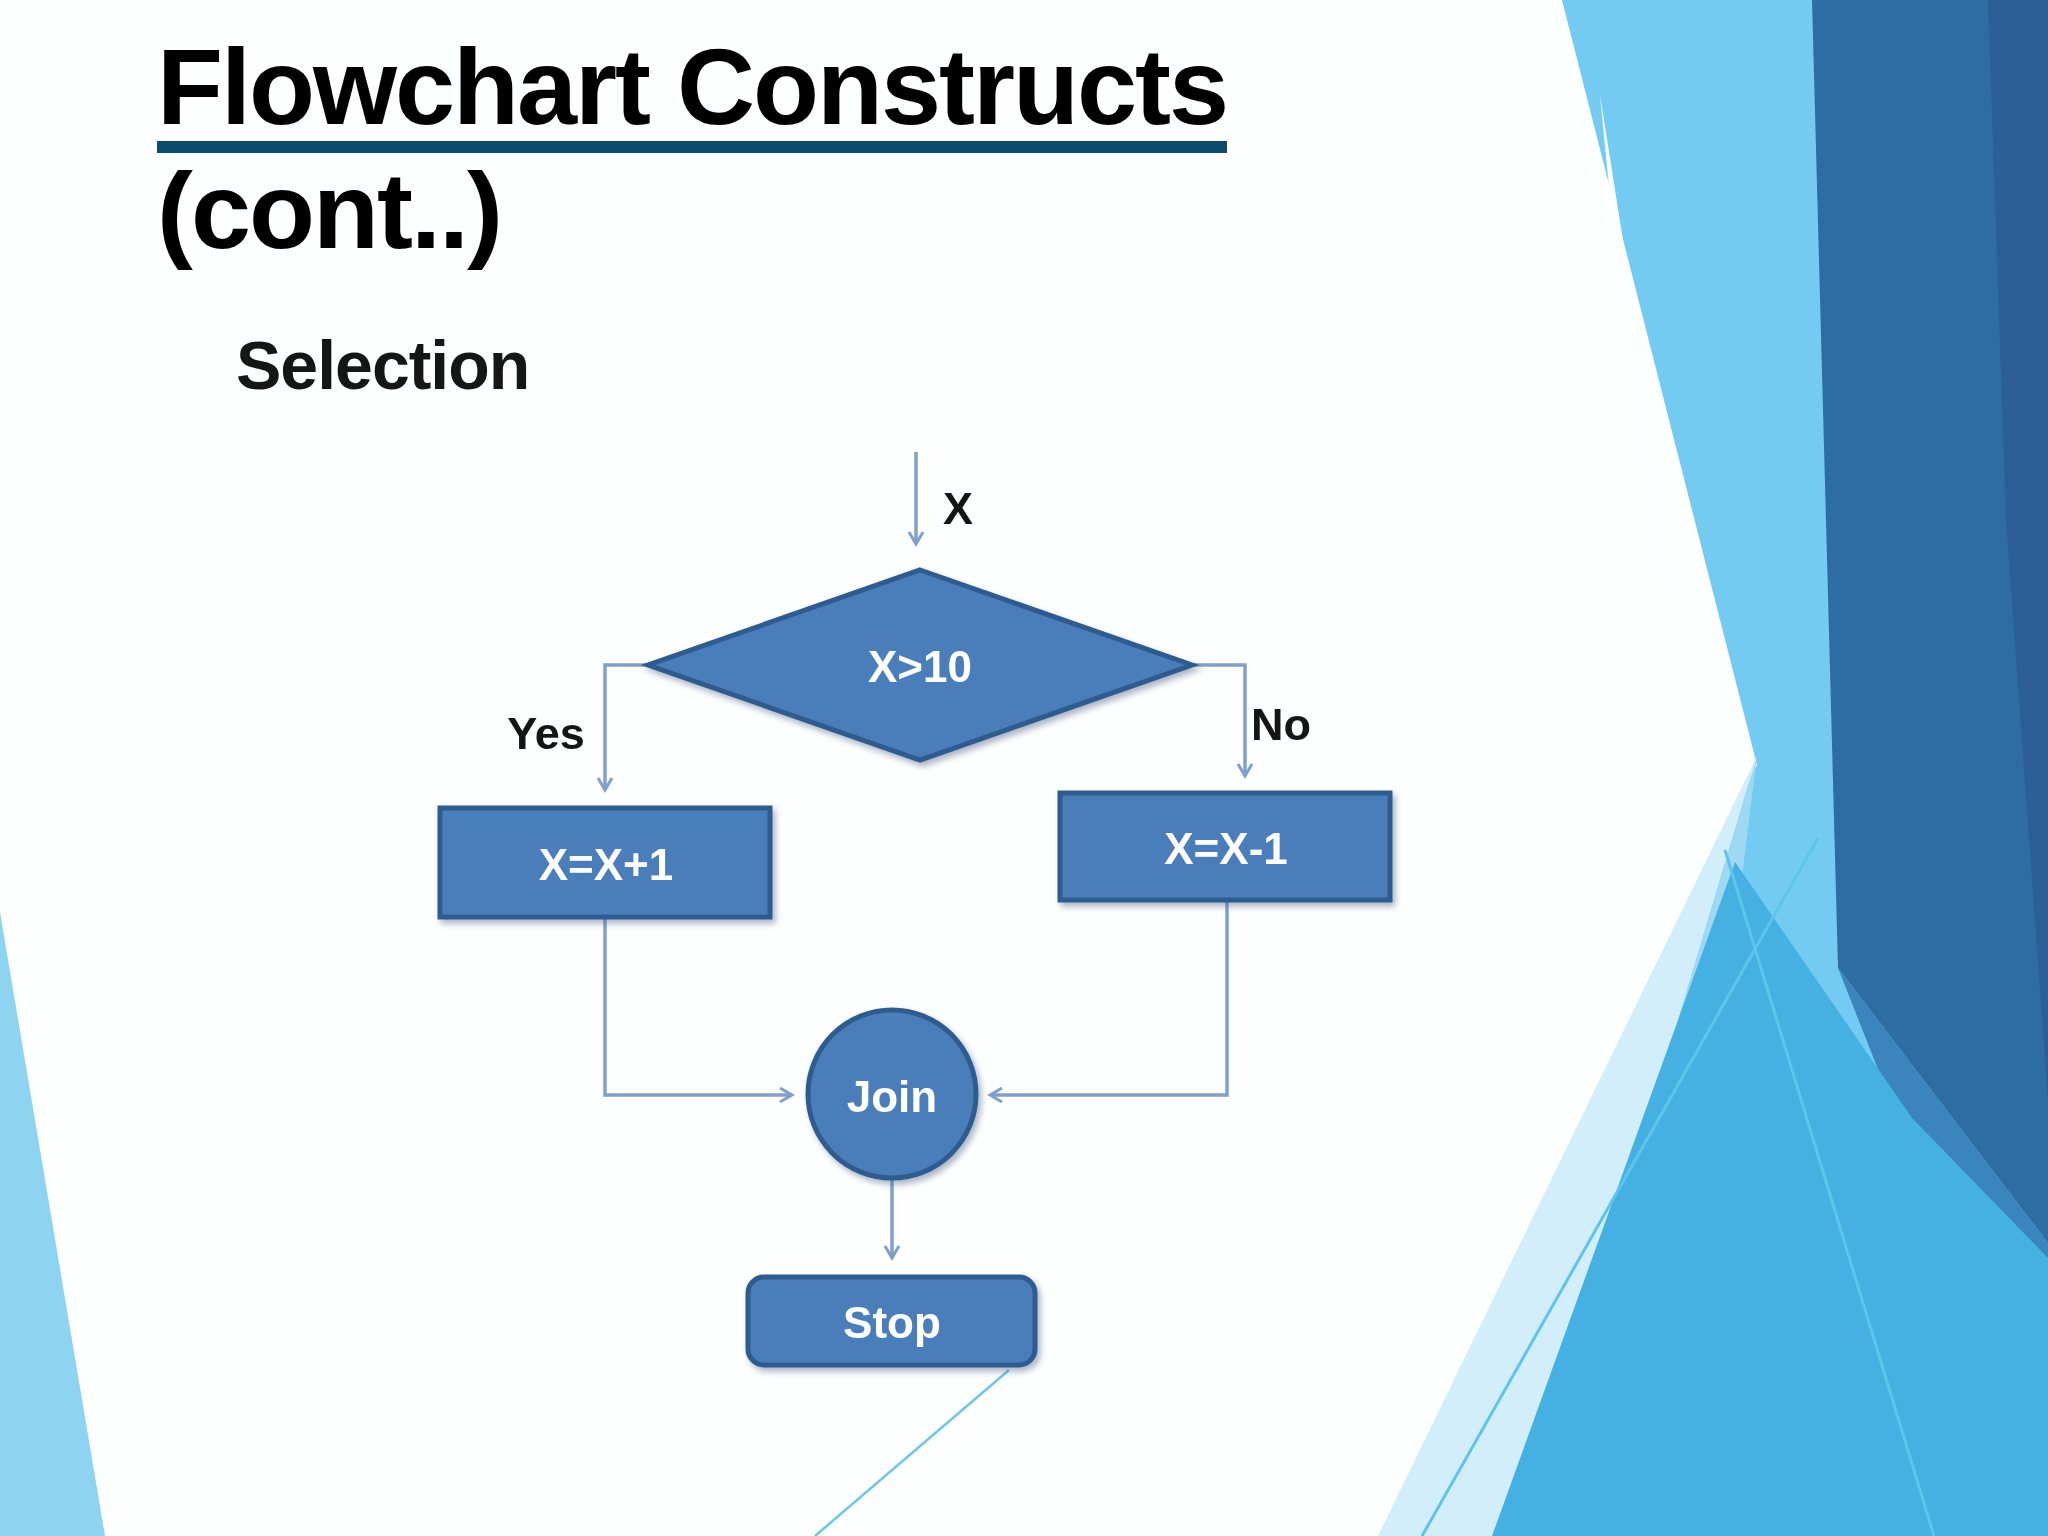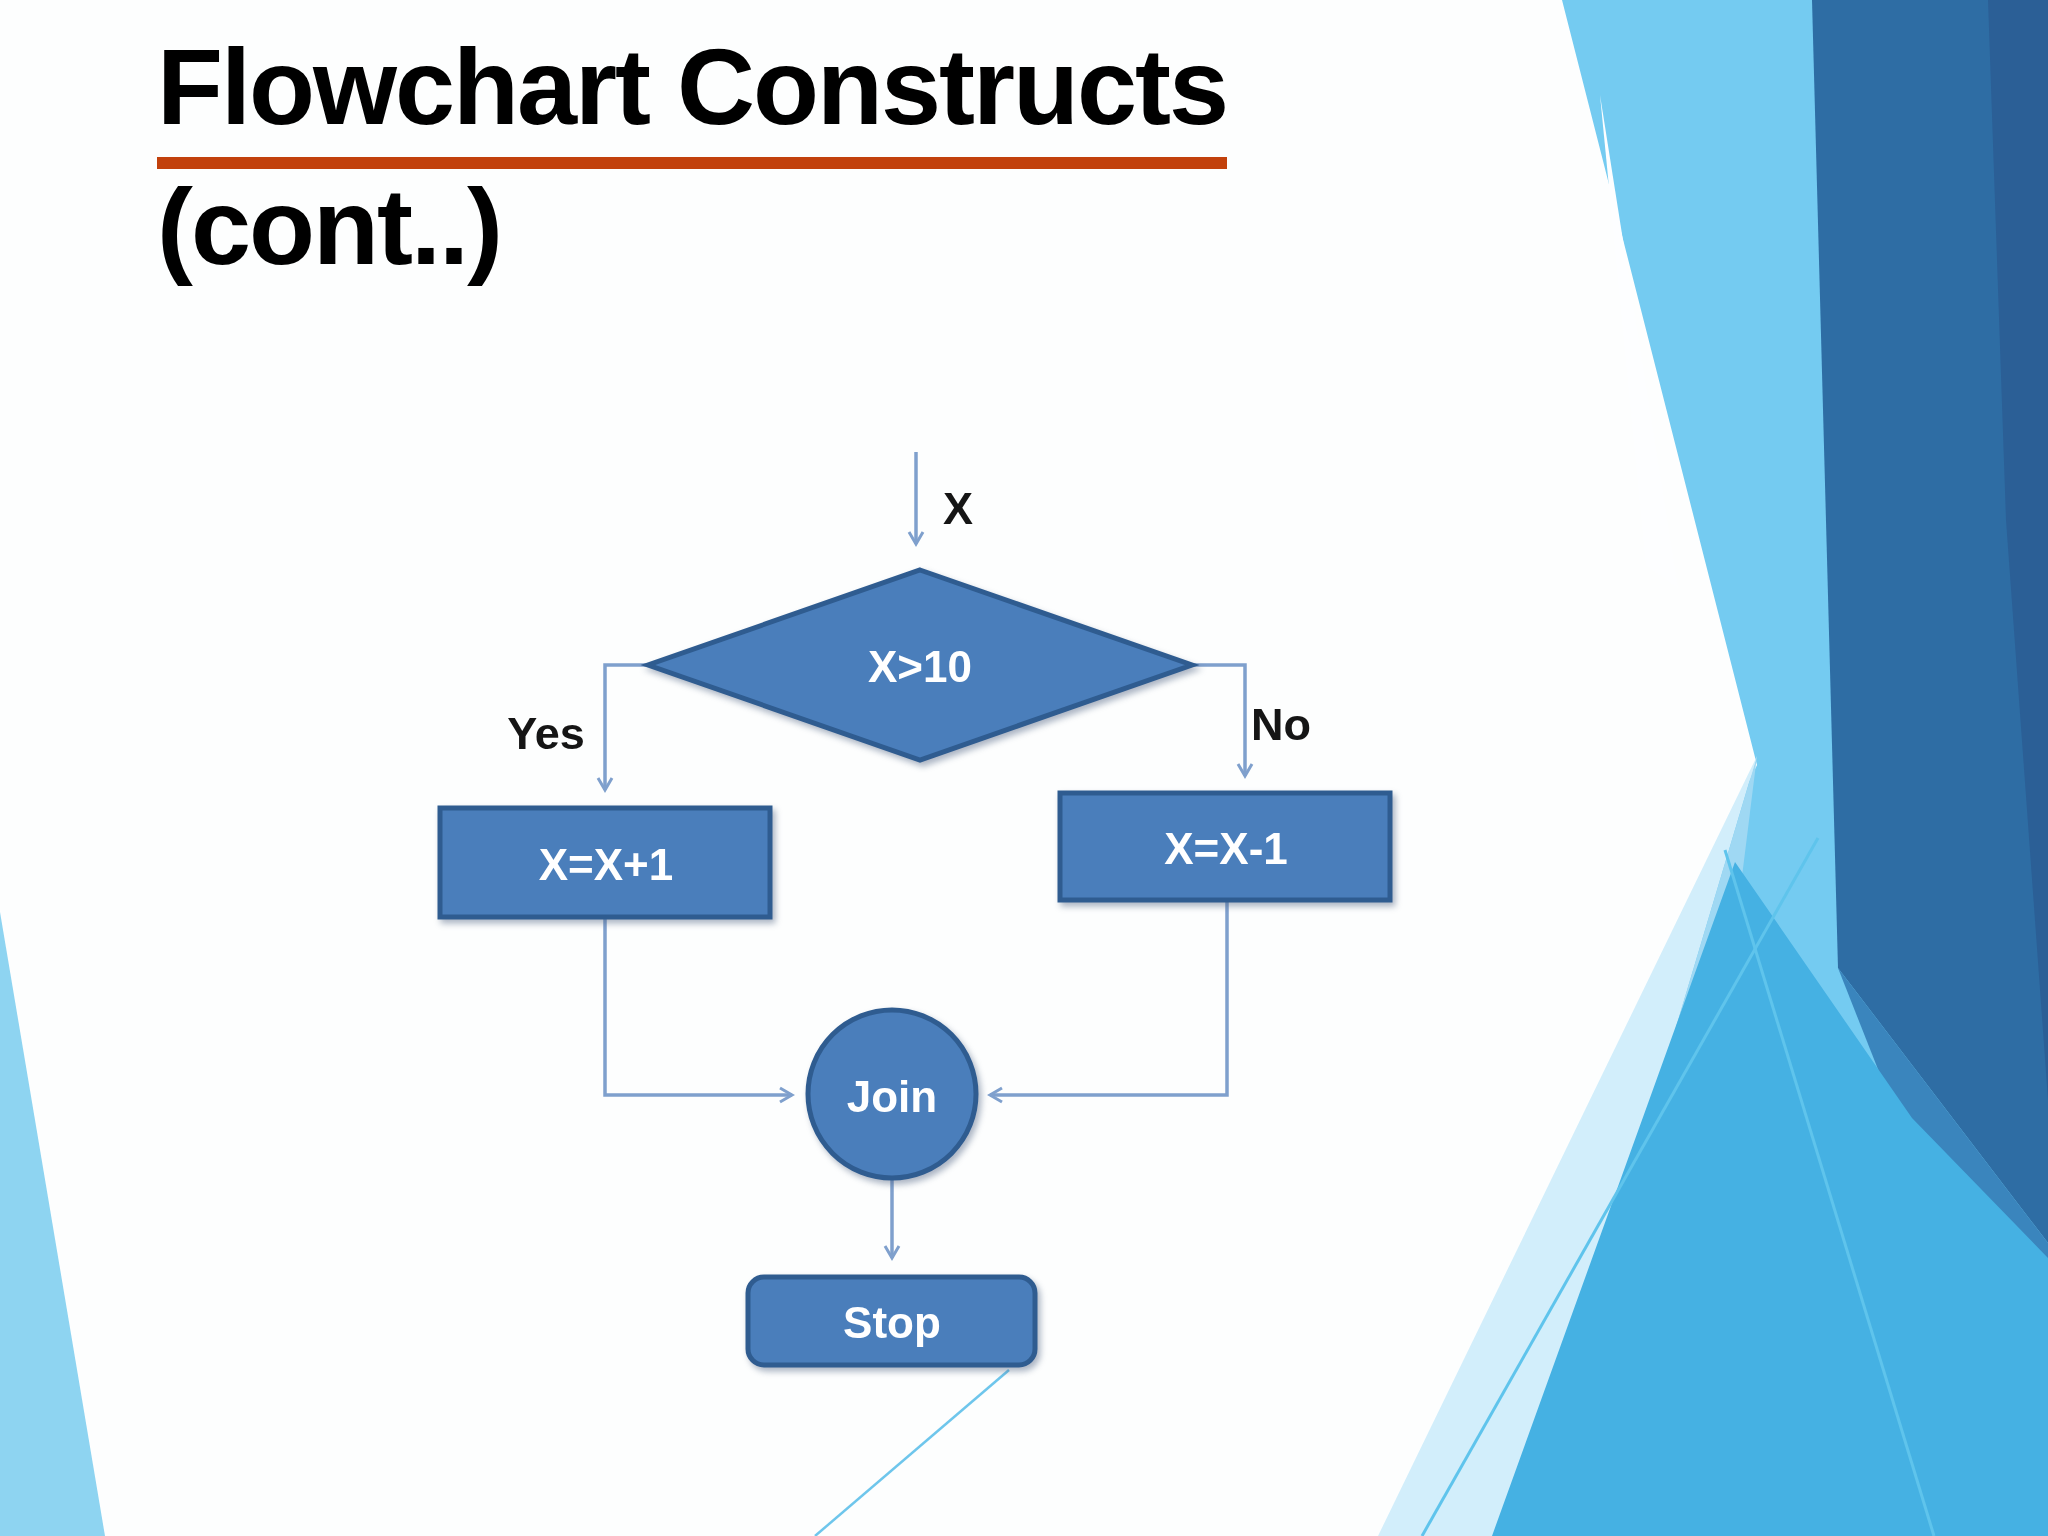--- a/index.html
+++ b/index.html
@@ -18,22 +18,22 @@
     position:absolute;left:157px;top:36px;
     color:#000;
     font-weight:700;
     z-index:3;
   }
   .title-line1{
     font-size:108px;
     line-height:0.95;
     letter-spacing:-2px;
     display:inline-block;
-    border-bottom:12px solid #c2410c;
-    padding-bottom:18px;
+    border-bottom:12px solid #0c4a6e;
+    padding-bottom:2px;
   }
   .title-line2{
     font-size:108px;
     line-height:1.0;
     margin-top:4px;
     letter-spacing:-2px;
   }
   .section-label{
     position:absolute;left:236px;top:326px;
     font-size:68px;font-weight:700;color:#161616;
@@ -75,20 +75,21 @@
     <line x1="1009" y1="1370" x2="815" y2="1536" stroke="#6ec6ec" stroke-width="2.5"></line>
   </svg>
 
   <div class="title-block">
     <div>
       <span class="title-line1">Flowchart Constructs</span>
     </div>
     <div class="title-line2">(cont..)</div>
   </div>
 
+  <div class="section-label">Selection</div>
 
   <svg class="layer" viewBox="0 0 2048 1536">
     <defs>
       <marker id="arrow" markerUnits="userSpaceOnUse" markerWidth="30" markerHeight="30" viewBox="-15 -15 30 30" refX="0" refY="0" orient="auto">
         <path d="M-12,-7 L0,0 L-12,7" fill="none" stroke="#7fa0cd" stroke-width="3"></path>
       </marker>
     </defs>
 
     <path class="fc-line" d="M916,452 V544" marker-end="url(#arrow)"></path>
     <path class="fc-line" d="M648,665 H605 V790" marker-end="url(#arrow)"></path>

